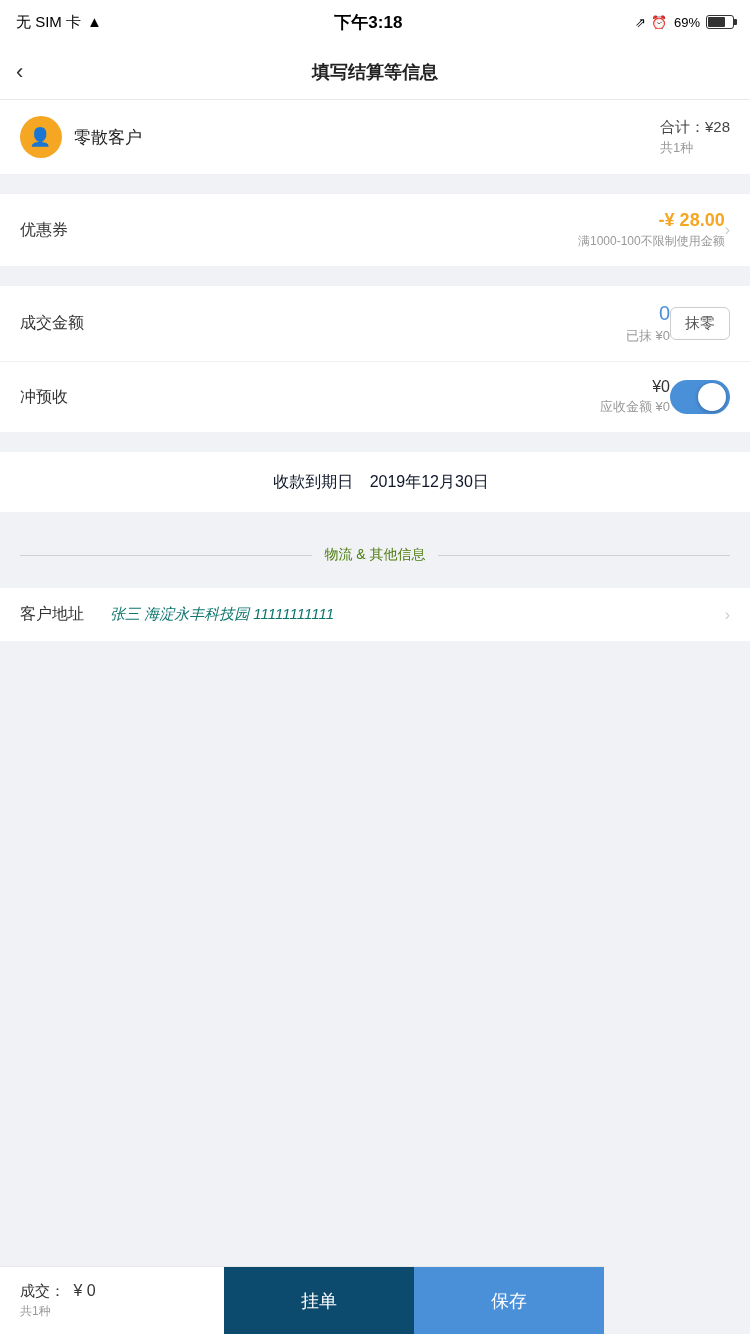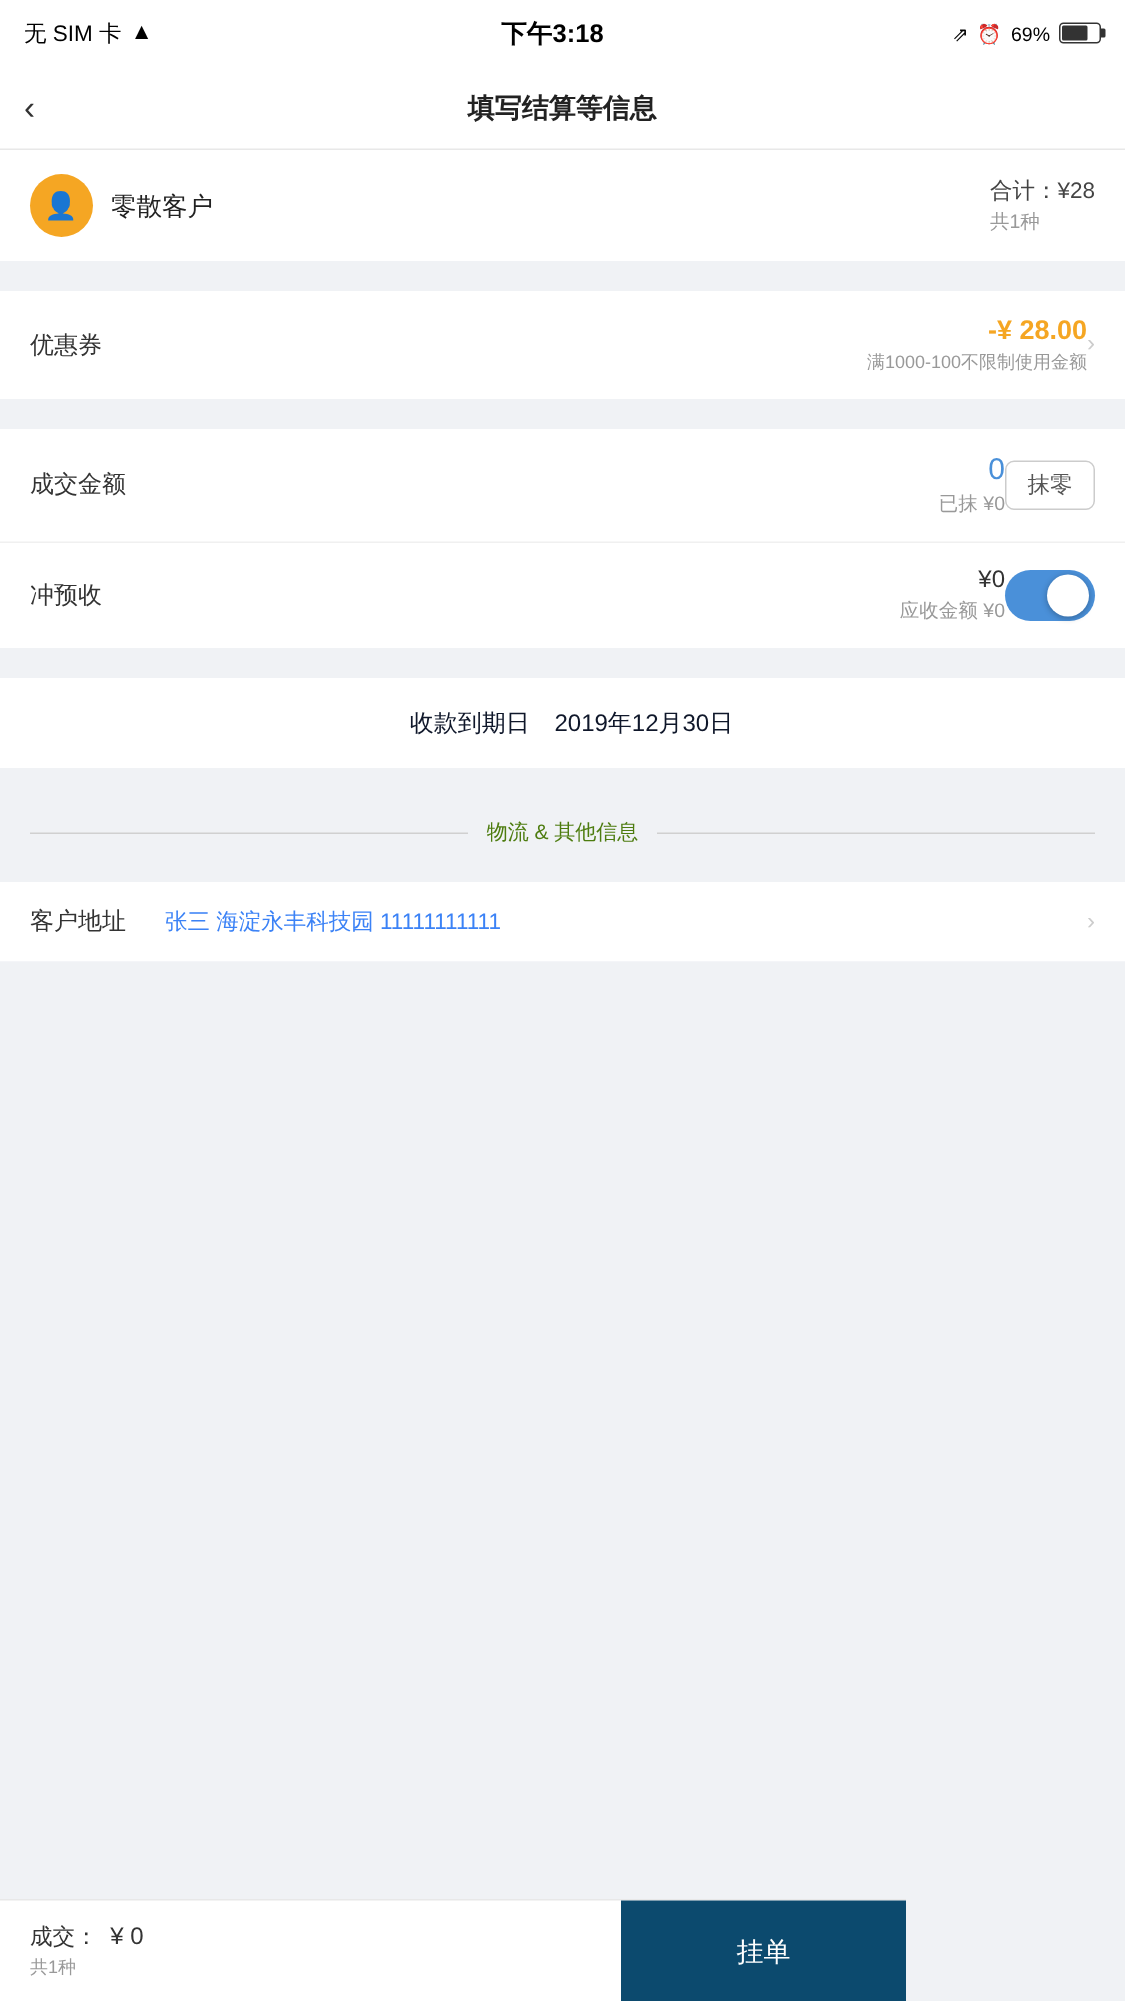--- a/index.html
+++ b/index.html
@@ -209,21 +209,21 @@
 
     
     .address-row {
       background: #fff;
       padding: 16px 20px;
       display: flex;
       align-items: center;
       justify-content: center;
     }
     .address-label { font-size: 16px; color: #333; min-width: 80px; }
-    .address-value { font-size: 15px; color: #3b82f6; flex: 1; margin-left: 10px; }
+    .address-value { font-size: 15px; color: #0f766e; flex: 1; margin-left: 10px; font-style: italic; }
     .address-chevron { font-size: 16px; color: #ccc; }
 
     
     .bottom-bar {
       position: fixed;
       bottom: 0;
       left: 0;
       width: 604px;
       height: 68px;
       background: #fff;
@@ -390,13 +390,14 @@
 
 <div class="bottom-bar">
   <div class="bottom-info">
     <div>
       <span class="bottom-deal">成交：</span>
       <span class="bottom-deal-amount">¥ 0</span>
     </div>
     <div class="bottom-count">共1种</div>
   </div>
   <div class="btn-hold">挂单</div>
+  <div class="btn-save">保存</div>
 </div>
 
 </body></html>

